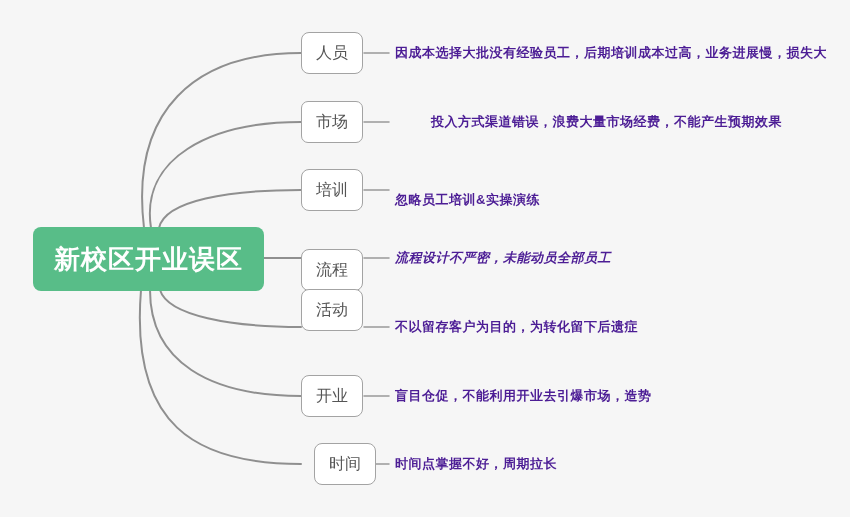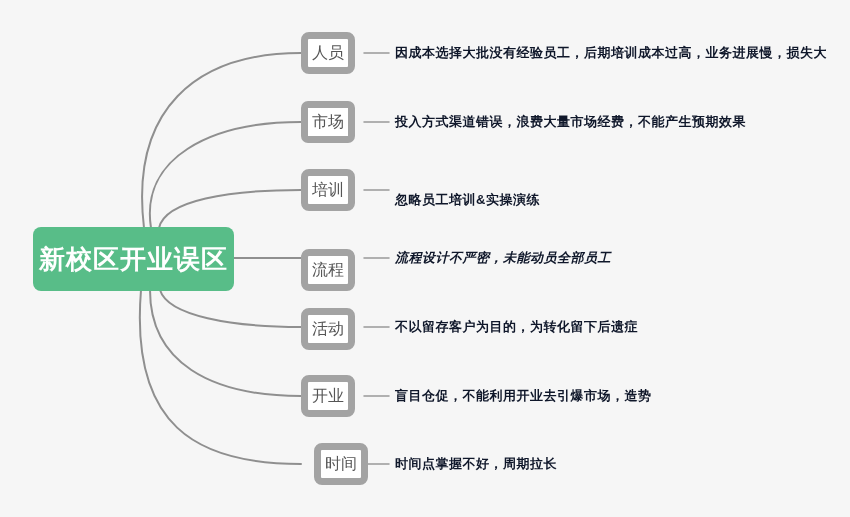--- a/index.html
+++ b/index.html
@@ -16,63 +16,63 @@
     background: #f6f6f6;
   }
   .edges {
     position: absolute;
     left: 0; top: 0;
     width: 850px; height: 517px;
   }
   .root-node {
     position: absolute;
     left: 33px; top: 227px;
-    width: 201px; height: 64px;
+    width: 231px; height: 64px;
     background: #58bd88;
     border-radius: 8px;
     display: flex;
     align-items: center;
     justify-content: center;
     color: #ffffff;
     font-size: 26px;
     font-weight: bold;
     letter-spacing: 1px;
     cursor: default;
     white-space: nowrap;
   }
   .branch-node {
     position: absolute;
     left: 301px;
-    width: 54px; height: 42px;
+    width: 62px; height: 42px;
     background: #ffffff;
-    border: 7px solid #a3a3a3;
+    border: 1px solid #a3a3a3;
     border-radius: 8px;
     display: flex;
     align-items: center;
     justify-content: center;
     color: #555555;
     font-size: 16px;
     white-space: nowrap;
   }
   .branch-desc {
     position: absolute;
     left: 395px;
     transform: translateY(-50%);
-    color: #0f172a;
+    color: #4c1d95;
     font-size: 13px;
     font-weight: 600;
     white-space: nowrap;
     letter-spacing: 0.5px;
   }
   
   .b0 .branch-node { top: 32px; }  .b0 .branch-desc { top: 53px; }
-  .b1 .branch-node { top: 101px; border-radius: 7px; } .b1 .branch-desc { top: 122px; }
+  .b1 .branch-node { top: 101px; border-radius: 7px; } .b1 .branch-desc { top: 122px; margin-left: 36px; }
   .b2 .branch-node { top: 169px; } .b2 .branch-desc { top: 200px; }
   .b3 .branch-node { top: 237px; margin-top: 12px; } .b3 .branch-desc { top: 258px; font-style: italic; }
-  .b4 .branch-node { top: 308px; } .b4 .branch-desc { top: 327px; }
+  .b4 .branch-node { top: 289px; } .b4 .branch-desc { top: 327px; }
   .b5 .branch-node { top: 375px; } .b5 .branch-desc { top: 396px; }
   .b6 .branch-node { top: 443px; margin-left: 13px; } .b6 .branch-desc { top: 464px; }
 </style>
 </head>
 <body>
 
 <div class="canvas">
 
   <svg class="edges" viewBox="0 0 850 517" xmlns="http://www.w3.org/2000/svg">
     <g fill="none" stroke="#8f8f8f" stroke-width="2" stroke-linecap="round">

